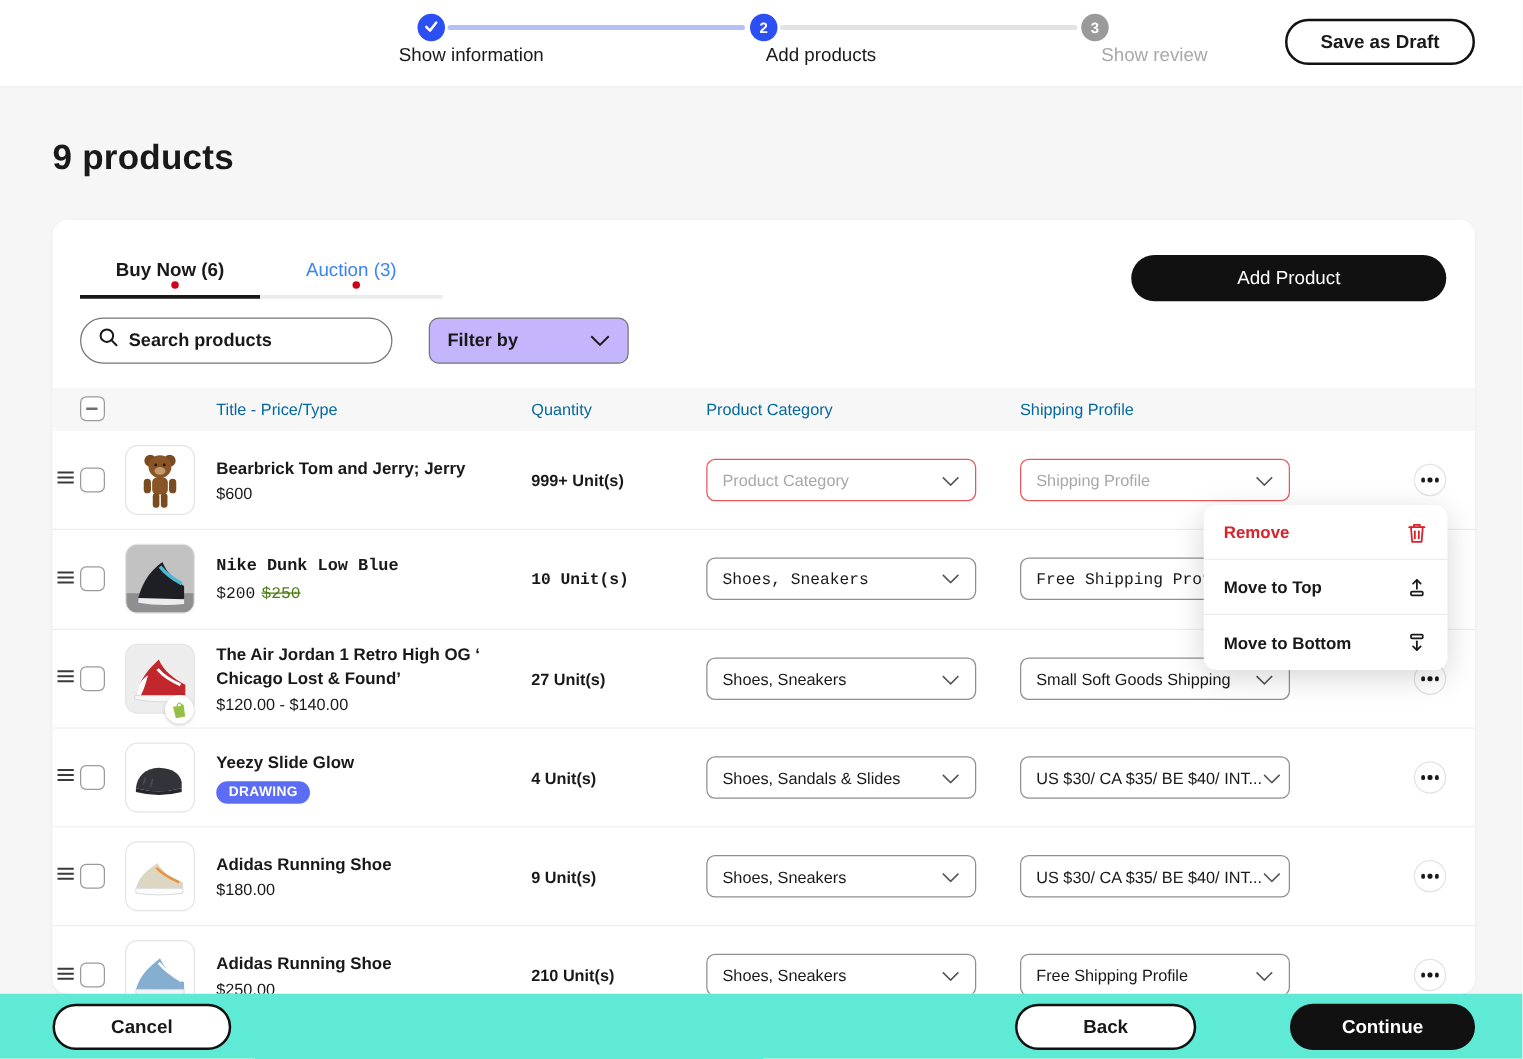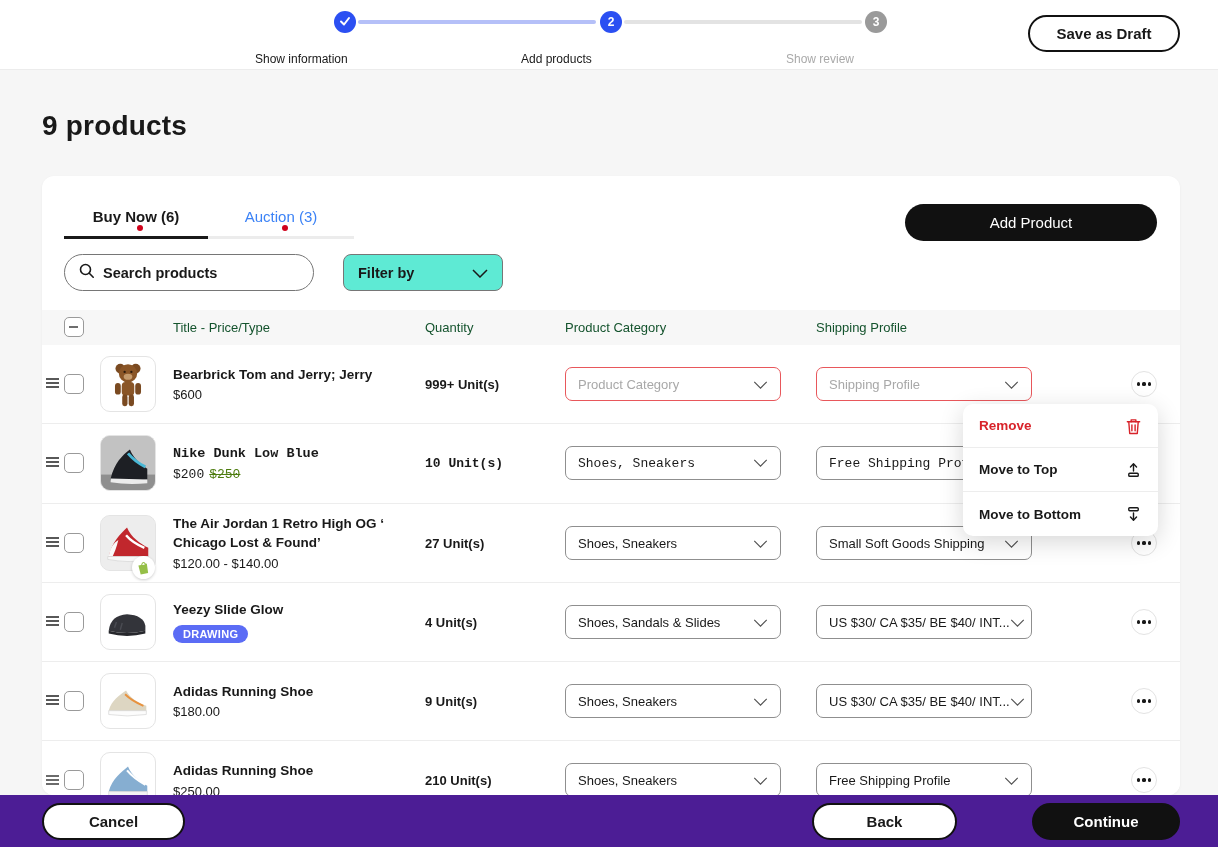--- a/index.html
+++ b/index.html
@@ -9,43 +9,43 @@
     font-family:"Liberation Sans", sans-serif; color:#191919;
   }
   
   .header { position:absolute; left:0; top:0; width:1218px; height:70px; background:#fff; border-bottom:1px solid #ececec; z-index:5; }
   .connector { position:absolute; height:4px; border-radius:2px; top:20px; }
   .connector.c1 { left:358px; width:238px; background:#b5c0f8; }
   .connector.c2 { left:624px; width:238px; background:#e3e3e3; }
   .step-circle { position:absolute; top:11px; width:22px; height:22px; border-radius:50%; display:flex; align-items:center; justify-content:center; color:#fff; font-size:12px; font-weight:700; }
   .step-circle.done, .step-circle.active { background:#2b4ff2; }
   .step-circle.upcoming { background:#9a9a9a; }
-  .step-label { position:absolute; top:52px; width:180px; text-align:left; font-size:12px; color:#191919; }
+  .step-label { position:absolute; top:36px; width:180px; text-align:right; font-size:15px; color:#191919; }
   .step-label.upcoming { color:#a9a9a9; }
   .pill-btn { display:flex; align-items:center; justify-content:center; background:#fff; border:2px solid #111; border-radius:19px; font-weight:700; font-size:15px; font-family:inherit; color:#191919; cursor:pointer; }
   .save-draft { position:absolute; left:1028px; top:15px; width:152px; height:37px; }
   
   .page-title { position:absolute; left:42px; top:110px; font-size:28px; font-weight:700; letter-spacing:.2px; }
   
   .card { position:absolute; left:42px; top:176px; width:1138px; height:619px; background:#fff; border-radius:12px; box-shadow:0 1px 3px rgba(0,0,0,.05); overflow:hidden; }
   .tabs { position:absolute; left:22px; top:26px; display:flex; }
   .tab { height:37px; display:flex; align-items:center; justify-content:center; font-size:15px; cursor:pointer;flex-direction:column; }
   .tab.active { width:144px; font-weight:700; border-bottom:3px solid #191919; color:#191919; }
   .tab.inactive { width:146px; border-bottom:3px solid #ececec; color:#3b82f6; }
   .red-dot { display:inline-block; width:6px; height:6px; border-radius:50%; background:#d0021b; margin-left:7px; }
   .add-product { position:absolute; left:863px; top:28px; width:252px; height:37px; background:#111; color:#fff; border:none; border-radius:19px; font-weight:400; font-size:15px; font-family:inherit; display:flex; align-items:center; justify-content:center; cursor:pointer; }
   .search-box { position:absolute; left:22px; top:78px; width:250px; height:37px; border:1px solid #767676; border-radius:19px; display:flex; align-items:center; padding:0 14px; gap:8px; background:#fff; }
   .search-box input { border:none; outline:none; font-family:inherit; font-size:14.5px; font-weight:700; width:170px; color:#191919; background:transparent; }
   .search-box input::placeholder { color:#191919; opacity:1; }
-  .filter-box { position:absolute; left:301px; top:78px; width:160px; height:37px; border:1px solid #767676; border-radius:8px; display:flex; align-items:center; padding:0 14px; background:#5eead4; cursor:pointer;text-align:center; }
+  .filter-box { position:absolute; left:301px; top:78px; width:160px; height:37px; border:1px solid #767676; border-radius:8px; display:flex; align-items:center; padding:0 14px; background:#c4b5fd; cursor:pointer;text-align:center; }
   .filter-box .lbl { font-size:14.5px; font-weight:700; }
   .chev { margin-left:auto; }
   
   .thead { position:absolute; left:0; top:134px; width:100%; height:35px; background:#f7f7f7; font-size:13px; }
-  .thead .hcell { position:absolute; top:0; height:35px; display:flex; align-items:center; color:#14532d; }
+  .thead .hcell { position:absolute; top:0; height:35px; display:flex; align-items:center; color:#0369a1; }
   .cb { display:block; width:20px; height:20px; border:1.5px solid #9a9a9a; border-radius:5px; background:#fff; cursor:pointer; position:relative; }
   .cb.ind::after { content:""; position:absolute; left:4px; top:8px; width:9px; height:2px; background:#6e6e6e; }
   .row { position:absolute; left:0; width:100%; border-bottom:1px solid #ededed; background:#fff; }
   .drag { position:absolute; left:3px; top:50%; transform:translateY(-50%); cursor:grab; }
   .row .cb { position:absolute; left:22px; top:29px; }
   .thumb { position:absolute; left:58px; top:11px; width:56px; height:56px; border:1px solid #e4e4e4; border-radius:10px; overflow:hidden; background:#fff; }
   .tcell { position:absolute; left:131px; top:0; width:245px; height:100%; display:flex; flex-direction:column; justify-content:center; }
   .ttl { font-size:13.5px; font-weight:700; line-height:1.4; }
   .prc { font-size:13px; margin-top:3px; }
   .prc .old { color:#4d7c0f; text-decoration:line-through; margin-left:5px;margin-top:45px; }
@@ -58,21 +58,21 @@
   .more { position:absolute; left:1089px; top:26px; width:26px; height:26px; border-radius:50%; border:1px solid #e3e3e3; background:#fff; display:flex; align-items:center; justify-content:center; gap:2.5px; cursor:pointer; }
   .more i { width:3.2px; height:3.2px; border-radius:50%; background:#191919; }
   .shopify-badge { position:absolute; left:90px; top:52px; width:23px; height:23px; border-radius:50%; background:#fff; box-shadow:0 1px 3px rgba(0,0,0,.2); display:flex; align-items:center; justify-content:center; z-index:3; }
   
   .menu { position:absolute; left:921px; top:228px; width:195px; background:#fff; border-radius:10px; box-shadow:0 6px 24px rgba(0,0,0,.16); z-index:10; overflow:hidden; }
   .menu-item { height:44px; display:flex; align-items:center; padding:0 16px; font-size:13.5px; font-weight:700; cursor:pointer; border-bottom:1px solid #ededed; }
   .menu-item:last-child { border-bottom:none; }
   .menu-item.danger { color:#d8232a; }
   .menu-item svg { margin-left:auto; }
   
-  .footer { position:absolute; left:0; top:795px; width:1218px; height:52px; background:#4c1d95; z-index:20; }
+  .footer { position:absolute; left:0; top:795px; width:1218px; height:52px; background:#5eead4; z-index:20; }
   .cancel { position:absolute; left:42px; top:8px; width:143px; height:37px; }
   .back { position:absolute; left:812px; top:8px; width:145px; height:37px;text-align:center; }
   .continue { position:absolute; left:1032px; top:8px; width:148px; height:37px; background:#111; color:#fff; border:2px solid #111; border-radius:19px; font-weight:700; font-size:15px; font-family:inherit; display:flex; align-items:center; justify-content:center; cursor:pointer; }
 </style>
 </head>
 <body>
 
 <div class="header">
   <div class="connector c1"></div>
   <div class="connector c2"></div>

